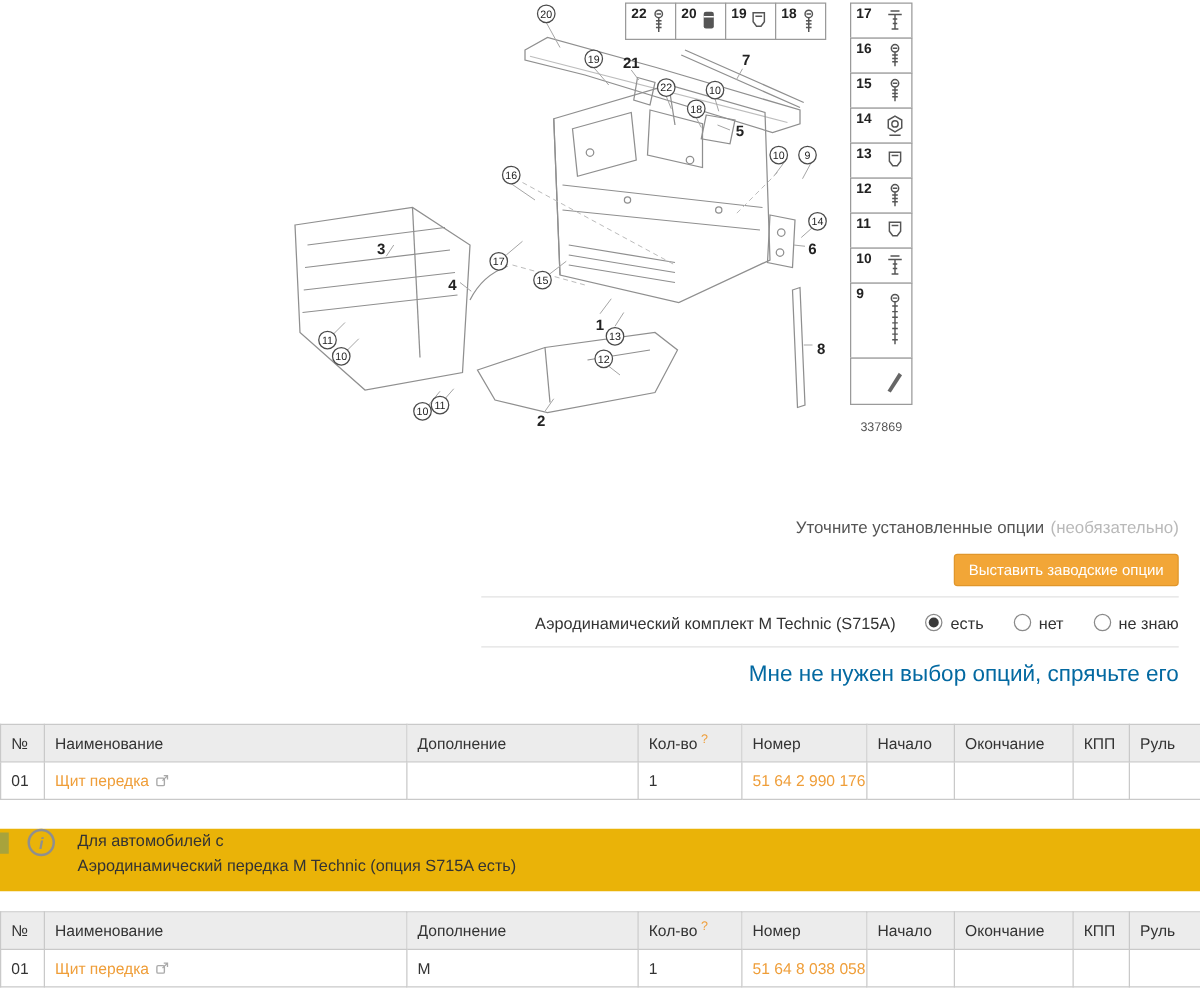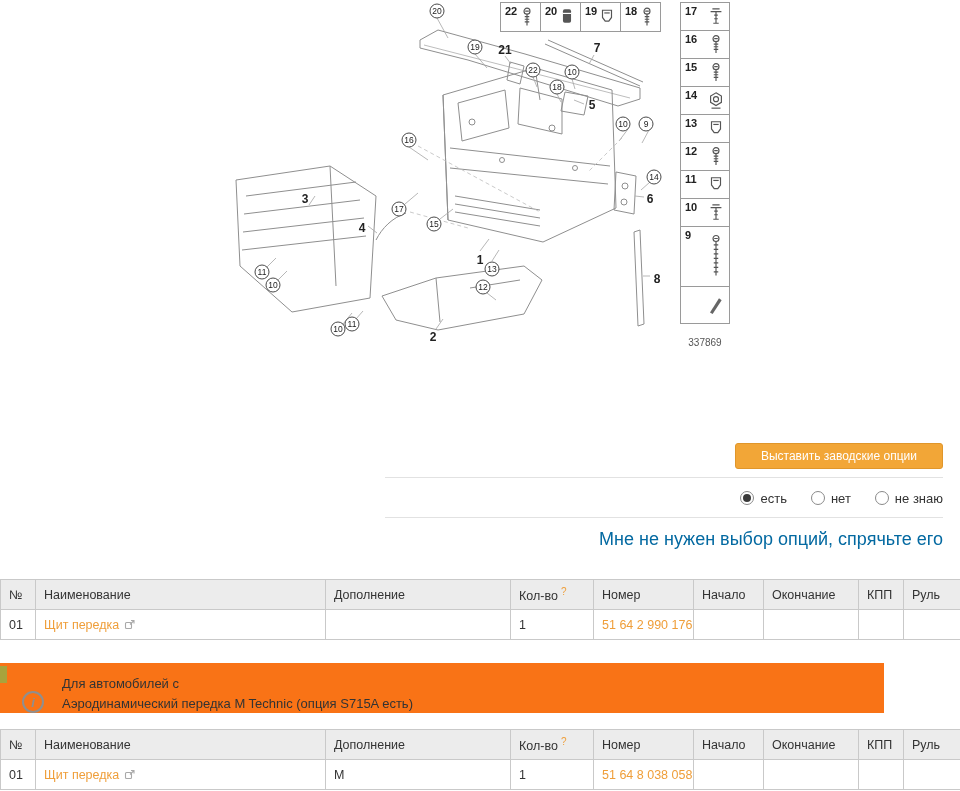--- a/index.html
+++ b/index.html
@@ -20,21 +20,21 @@
   #legend-toprow{position:absolute;left:500px;top:2px;height:30px;display:flex}
   #legend-toprow .legend-cell{width:41px;height:30px;margin-top:0;margin-left:-1px}
   #legend-toprow .legend-cell:first-child{margin-left:0}
   .diagram-code{position:absolute;left:678px;top:337px;width:54px;text-align:center;
                 font-size:10px;color:#555}
 
   
   .opts-title{position:absolute;top:414px;right:17px;font-size:13.5px;color:#555}
   .opts-title .suffix{color:#b9b9b9;margin-left:5px}
   .factory-btn{position:absolute;top:443px;right:17px;background:#f2a637;border:1px solid #e0962b;
-               color:#fff;font-size:12px;padding:5px 25px;border-radius:3px;cursor:pointer;
+               color:#fff;font-size:12px;padding:5px 11px;border-radius:3px;cursor:pointer;
                font-family:"Liberation Sans",sans-serif}
   .sep{position:absolute;left:385px;right:17px;border-top:1px solid #e2e2e2;height:0}
   .option-row{position:absolute;top:487px;right:17px;display:flex;align-items:center;gap:24px;
               font-size:13px;color:#333;height:22px}
   .radio{display:inline-flex;align-items:flex-start;gap:6px;cursor:pointer;color:#333}
   .rb{width:14px;height:14px;border:1px solid #8a8a8a;border-radius:50%;background:#fff;
       display:inline-flex;align-items:center;justify-content:center;flex:0 0 auto}
   .rb.checked::after{content:"";width:8px;height:8px;border-radius:50%;background:#3a3a3a}
   .hide-link{position:absolute;top:529px;right:17px;font-size:18px;color:#0369a1;cursor:pointer}
 
@@ -42,22 +42,22 @@
   table.parts{position:absolute;left:0;width:960px;border-collapse:collapse;table-layout:fixed;
               font-size:12.5px;color:#333}
   .parts th,.parts td{border:1px solid #c9c9c9;padding:0 8px;height:30px;text-align:left;
                       font-weight:400;white-space:nowrap;overflow:hidden}
   .parts thead th{background:#ececec;color:#333}
   .lnk{color:#ef9e39;text-decoration:none;cursor:pointer}
   sup.q{color:#ef9e39;font-size:10px;margin-left:3px;cursor:pointer}
   .ext-ic{margin-left:5px;vertical-align:-1px;stroke:#a9a9a9;fill:none;stroke-width:1.1}
 
   
-  .infobox{position:absolute;left:0;top:663px;width:884px;height:50px;background:#f97316;
-           display:flex;align-items:flex-end}
+  .infobox{position:absolute;left:0;top:663px;width:960px;height:50px;background:#eab308;
+           display:flex;align-items:flex-start}
   .infobox .tab{position:absolute;left:0;top:3px;width:7px;height:17px;background:#a8a33c}
   .info-i{width:22px;height:22px;border:2px solid #8f8f8f;border-radius:50%;color:#8f8f8f;
           font-weight:bold;font-size:13px;display:flex;align-items:center;justify-content:center;
           margin-left:22px;flex:0 0 auto;font-style:italic}
   .info-i::before{content:"i"}
   .info-text{margin-left:18px;font-size:13px;color:#333;line-height:1.5}
   .info-text b{font-weight:normal}
 </style>
 </head>
 <body>
@@ -293,26 +293,30 @@
         <div class="legend-cell" style="height: 38px;">
           <span class="legend-num"></span>
           <svg width="18" height="30" viewBox="0 0 24 30">
             <path d="M4 25L16 6l3.5 2.5L7.5 27z" fill="#666" stroke="none"></path>
           </svg>
         </div>
       </div>
     <div class="diagram-code">337869</div>
   </div>
 
+  <div class="opts-title">
+    <span>Уточните установленные опции</span><span class="suffix">(необязательно)</span>
+  </div>
 
   <button class="factory-btn">Выставить заводские опции</button>
 
   <div class="sep" style="top:477px"></div>
 
   <div class="option-row">
+    <span>Аэродинамический комплект M Technic (S715A)</span>
     <label class="radio">
       <span class="rb checked"></span>
       <span>есть</span>
     </label>
     <label class="radio">
       <span class="rb"></span>
       <span>нет</span>
     </label>
     <label class="radio">
       <span class="rb"></span>

